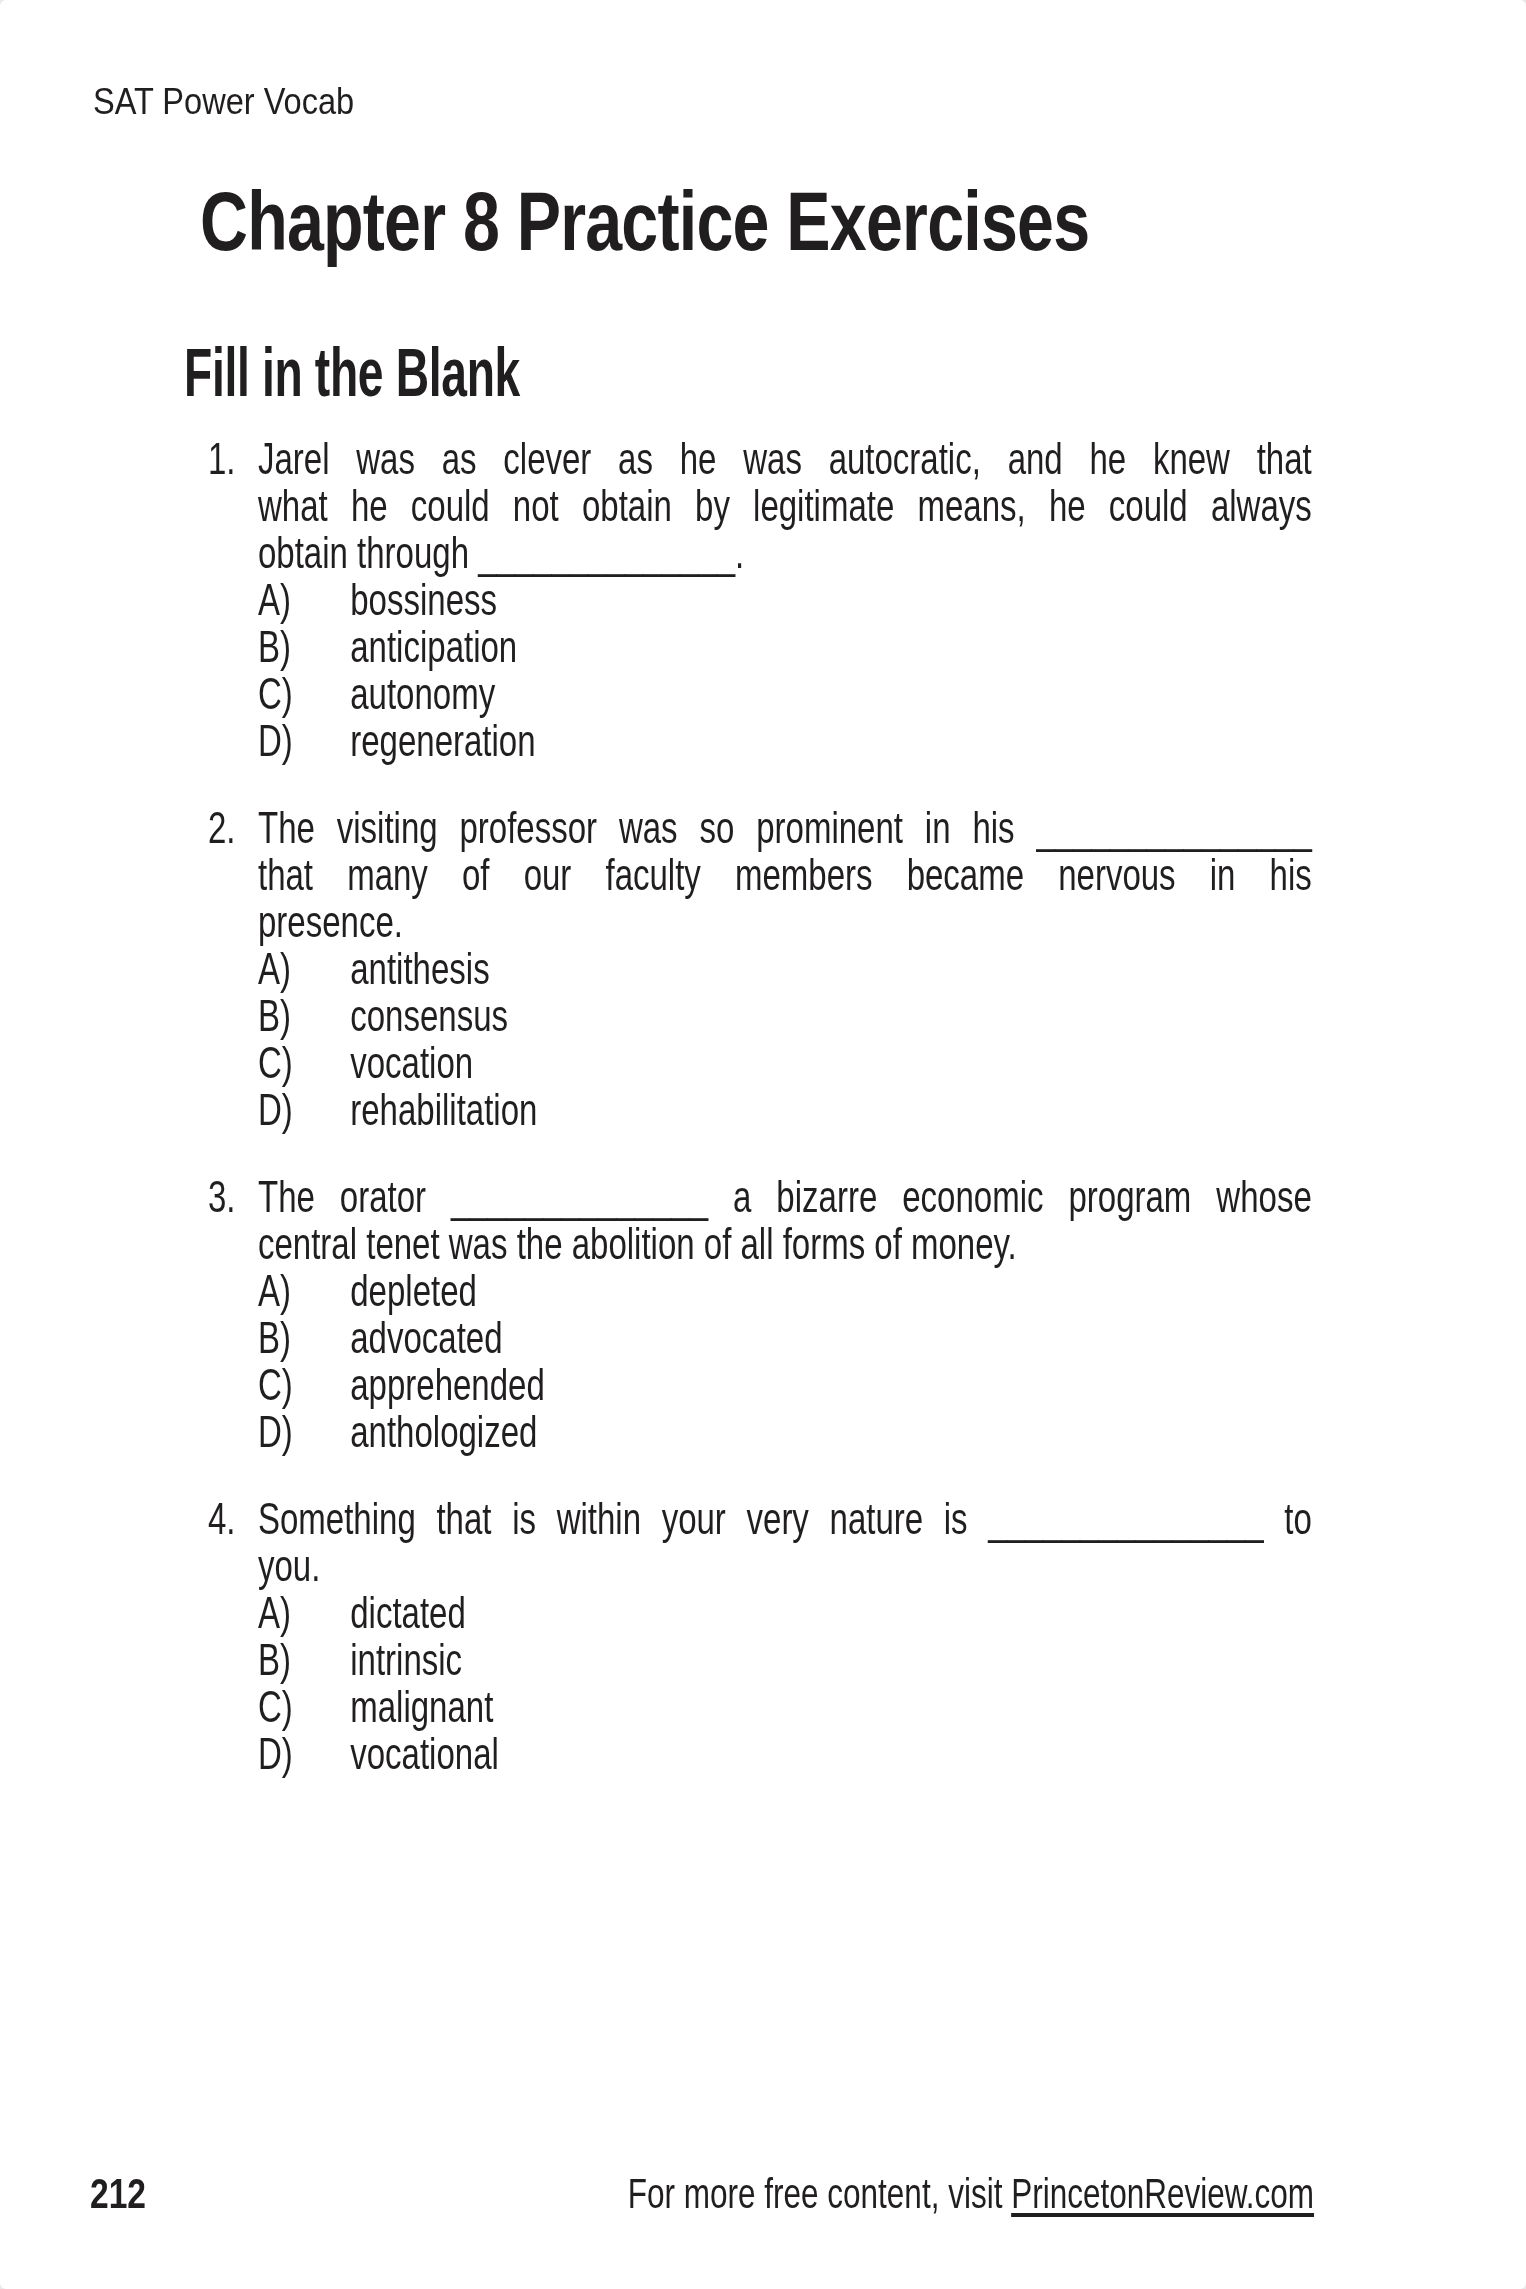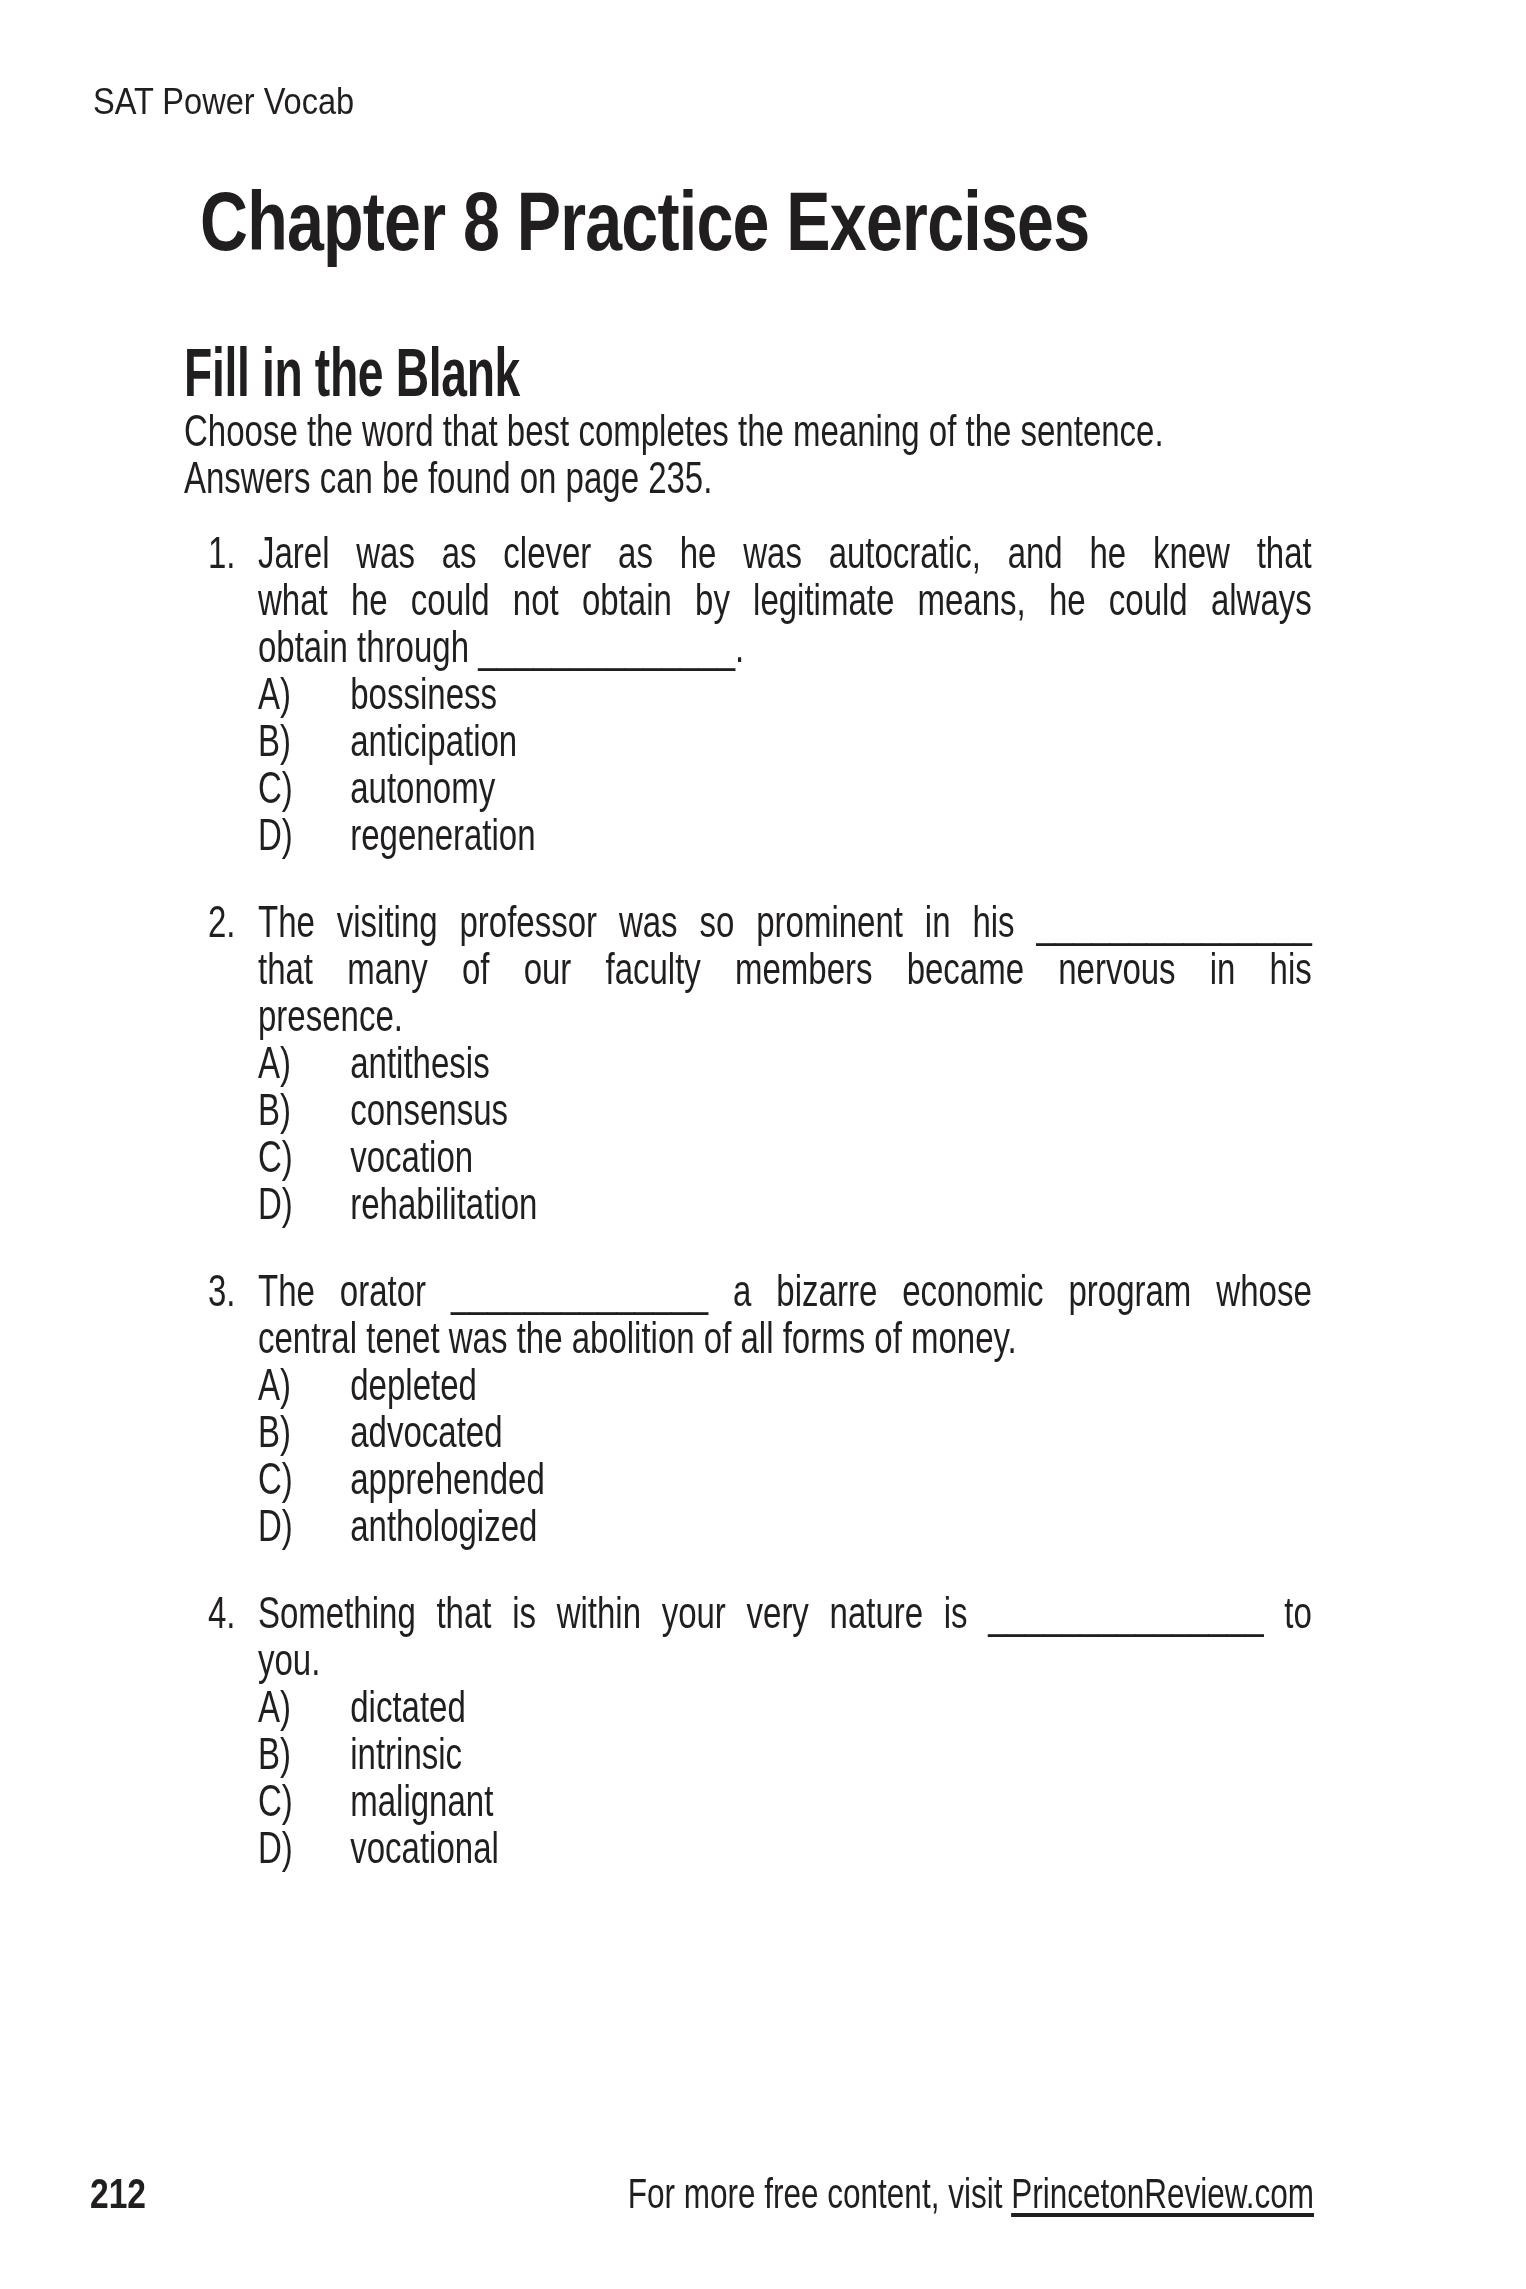--- a/index.html
+++ b/index.html
@@ -4,20 +4,21 @@
 <style>
   * { margin:0; padding:0; box-sizing:border-box; }
   html,body { background:#e8e8e8; }
   .page {
     position:relative;
     width:1526px; height:2289px;
     background:#ffffff;
     color:#211e1f;
     font-family:"Liberation Sans","DejaVu Sans",sans-serif;
     overflow:hidden;
+    border-radius:6px;
   }
   
   .running-header {
     position:absolute; left:93px; top:83px;
     font-size:37px; line-height:38px; white-space:nowrap;
     transform:scaleX(0.88); transform-origin:0 0;
   }
   
   .content { position:absolute; left:184px; top:178px; width:1128px; }
   h1.chapter-title { font-size:83px; line-height:88px; font-weight:bold; white-space:nowrap;margin-left:16px; }
@@ -71,24 +72,20 @@
 <div class="page">
 
   <div class="running-header">SAT Power Vocab</div>
 
   <div class="content">
 
     <h1 class="chapter-title"><span class="cx">Chapter 8 Practice Exercises</span></h1>
 
     <h2 class="section-title"><span class="cx">Fill in the Blank</span></h2>
 
-    <div class="intro">
-      <div class="ln">Choose the word that best completes the meaning of the sentence.</div>
-      <div class="ln">Answers can be found on page 235.</div>
-    </div>
 
     <ol class="questions">
 
       <li class="q">
         <span class="q-num">1.</span>
         <div class="ln j">Jarel was as clever as he was autocratic, and he knew that</div>
         <div class="ln j">what he could not obtain by legitimate means, he could always</div>
         <div class="ln">obtain through ______________.</div>
         <div class="opts">
           <div class="opt">

